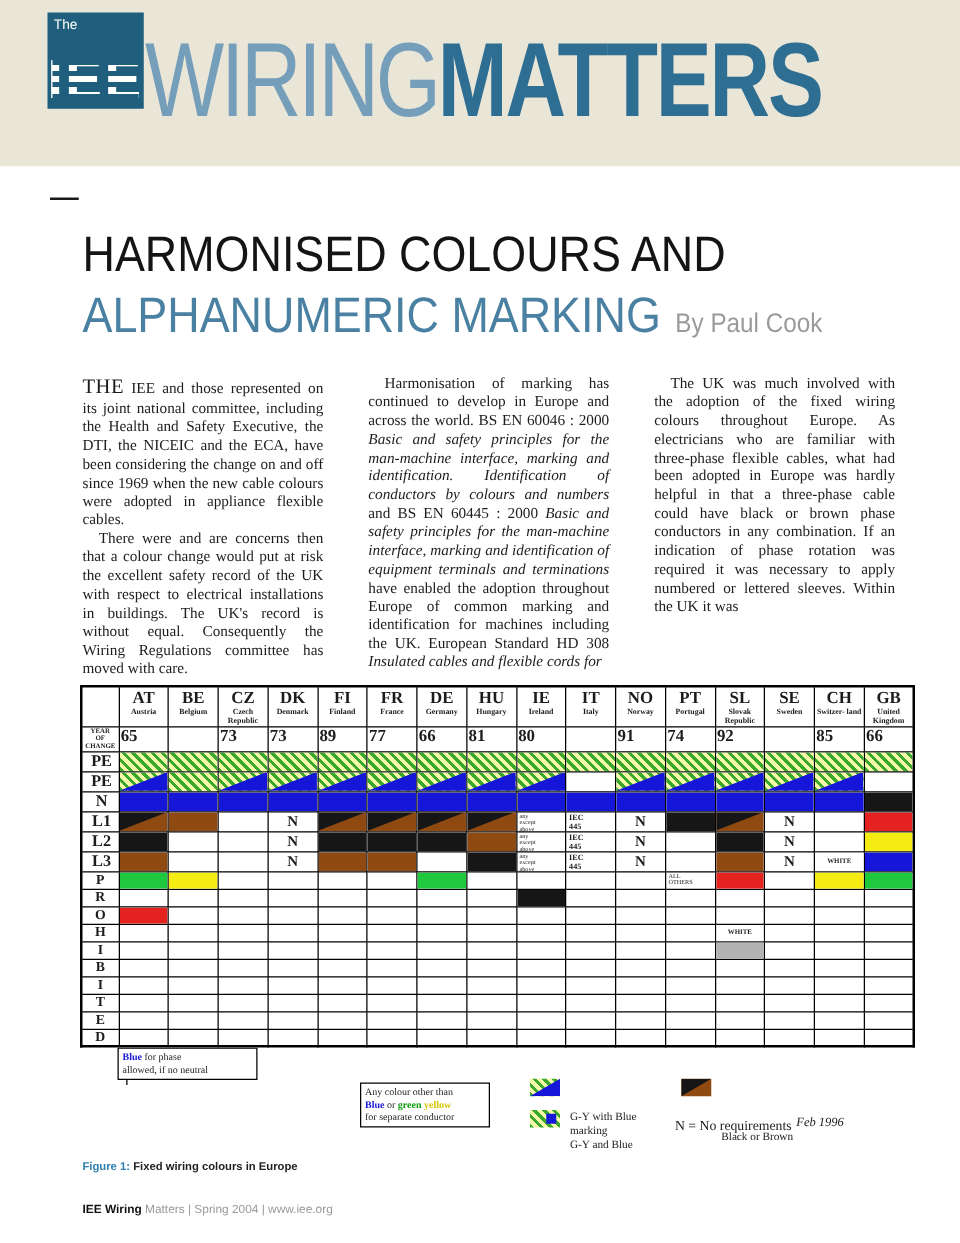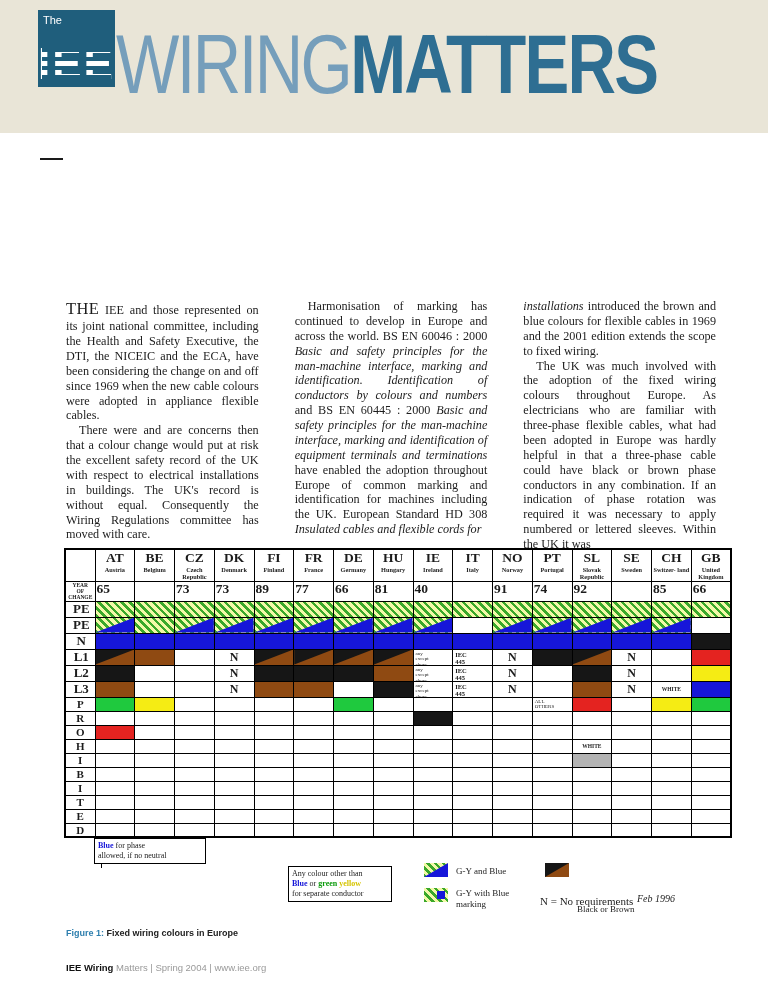--- a/index.html
+++ b/index.html
@@ -85,21 +85,21 @@
   .legend-box { position:absolute; border:1px solid #000; background:#fff; font-size:8px;
                 line-height:1.25; padding:2px 3px; white-space:pre-line; }
   .box1 { left:94px;  top:838px; width:112px;  }
   .box2 { left:288px; top:866px; width:104px; }
   .leg-sym { position:absolute; width:24px; height:14px; }
   .sym-gyb  { left:424px; top:863px; background:repeating-linear-gradient(45deg, var(--c-hatch_green,#3aa82a) 0 2.5px, var(--c-hatch_bg,#f3f9a8) 2.5px 5.5px); }
   .sym-gym  { left:424px; top:888px; background:repeating-linear-gradient(45deg, var(--c-hatch_green,#3aa82a) 0 2.5px, var(--c-hatch_bg,#f3f9a8) 2.5px 5.5px); }
   .blue-mark{ position:absolute; right:3px; top:3px; width:8px; height:8px; background:var(--c-blue,#1616d9); }
   .sym-bkbr { left:545px; top:863px; background:var(--c-brown,#8f4a12); }
   .leg-label{ position:absolute; font-size:9px; line-height:1.2; white-space:pre-line; }
-  .lbl-gyb  { left:456px; top:866px; }
+  .lbl-gyb  { left:456px; top:910px; }
   .lbl-gym  { left:456px; top:888px; }
   .lbl-bkbr { left:577px; top:904px; }
   .leg-note { position:absolute; left:540px; top:895px; font-size:11px; }
   .leg-date { position:absolute; left:637px; top:893px; font-size:10px; font-style:italic; }
 
   
   .fig-caption { position:absolute; left:66px; top:928px; font-family:"Liberation Sans",sans-serif;
                  font-size:9px; font-weight:bold; }
   .fig-caption .fig-label { color:#2e7fae; }
   .fig-caption .fig-text  { color:#222; }
@@ -115,31 +115,34 @@
     <div class="logo">
       <div class="logo-the">The</div>
       <div class="logo-iee">IEE</div>
       <div class="logo-stripes"></div>
     </div>
     <div class="mast-title"><span class="light">WIRING</span><span class="bold">MATTERS</span></div>
   </div>
 
   <div class="rule-tick"></div>
 
+  <div class="headline">
+    <div class="headline-1">HARMONISED COLOURS AND</div>
+    <div class="headline-2"><span>ALPHANUMERIC MARKING</span><span class="byline">By Paul Cook</span></div>
+  </div>
 
   <div class="columns">
     <div class="col">
       <p><span class="seg-lead">THE</span><span> IEE and those represented on its joint national committee, including the Health and Safety Executive, the DTI, the NICEIC and the ECA, have been considering the change on and off since 1969 when the new cable colours were adopted in appliance flexible cables.</span></p>
       <p class="indent">There were and are concerns then that a colour change would put at risk the excellent safety record of the UK with respect to electrical installations in buildings. The UK's record is without equal. Consequently the Wiring Regulations committee has moved with care.</p>
     </div>
     <div class="col">
       <p class="indent"><span>Harmonisation of marking has continued to develop in Europe and across the world. BS EN 60046 : 2000 </span><span class="seg-i">Basic and safety principles for the man-machine interface, marking and identification.  Identification of conductors by colours and numbers</span><span> and BS EN 60445 : 2000 </span><span class="seg-i">Basic and safety principles for the man-machine interface, marking and identification of equipment terminals and terminations</span><span> have enabled the adoption throughout Europe of common marking and identification for machines including the UK. European Standard HD 308 </span><span class="seg-i">Insulated cables and flexible cords for</span></p>
     </div>
     <div class="col">
-      <p><span class="seg-i">installations</span><span> introduced the brown and blue colours for flexible cables in 1969 and the 2001 edition extends the scope to fixed wiring.</span></p>
       <p class="indent">The UK was much involved with the adoption of the fixed wiring colours throughout Europe. As electricians who are familiar with three-phase flexible cables, what had been adopted in Europe was hardly helpful in that a three-phase cable could have black or brown phase conductors in any combination. If an indication of phase rotation was required it was necessary to apply numbered or lettered sleeves. Within the UK it was</p>
     </div>
   </div>
 
   <table class="wiring-table">
       <colgroup>
         <col style="width: 30px;">
         <col>
         <col>
         <col>
@@ -247,21 +250,21 @@
           <td>
             <div class="year-val">77</div>
           </td>
           <td>
             <div class="year-val">66</div>
           </td>
           <td>
             <div class="year-val">81</div>
           </td>
           <td>
-            <div class="year-val">40</div>
+            <div class="year-val">80</div>
           </td>
           <td>
             <div class="year-val"></div>
           </td>
           <td>
             <div class="year-val">91</div>
           </td>
           <td>
             <div class="year-val">74</div>
           </td>

